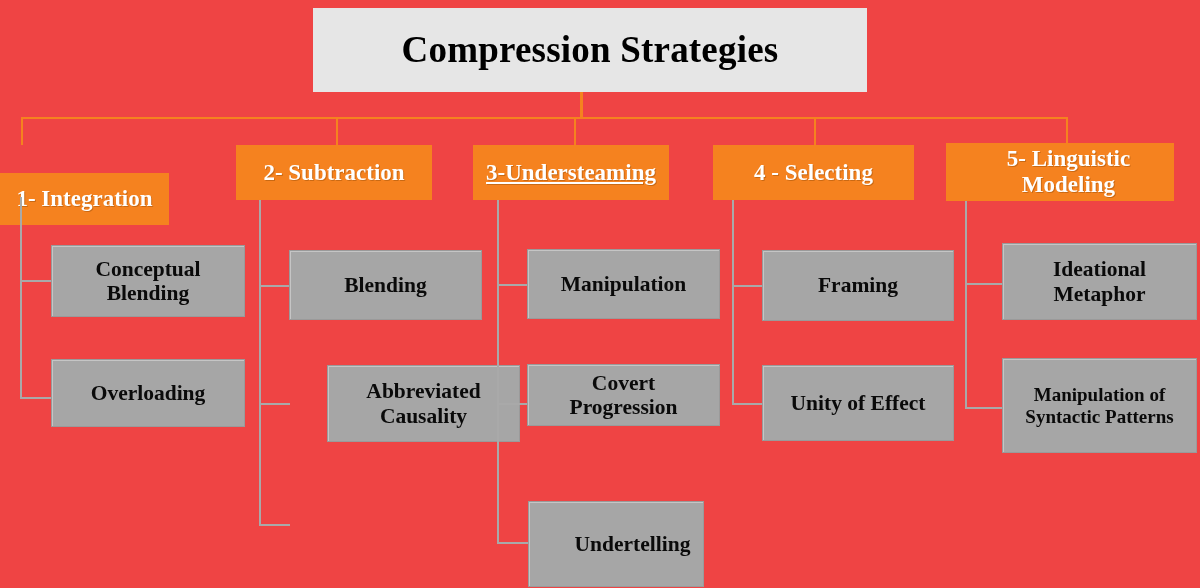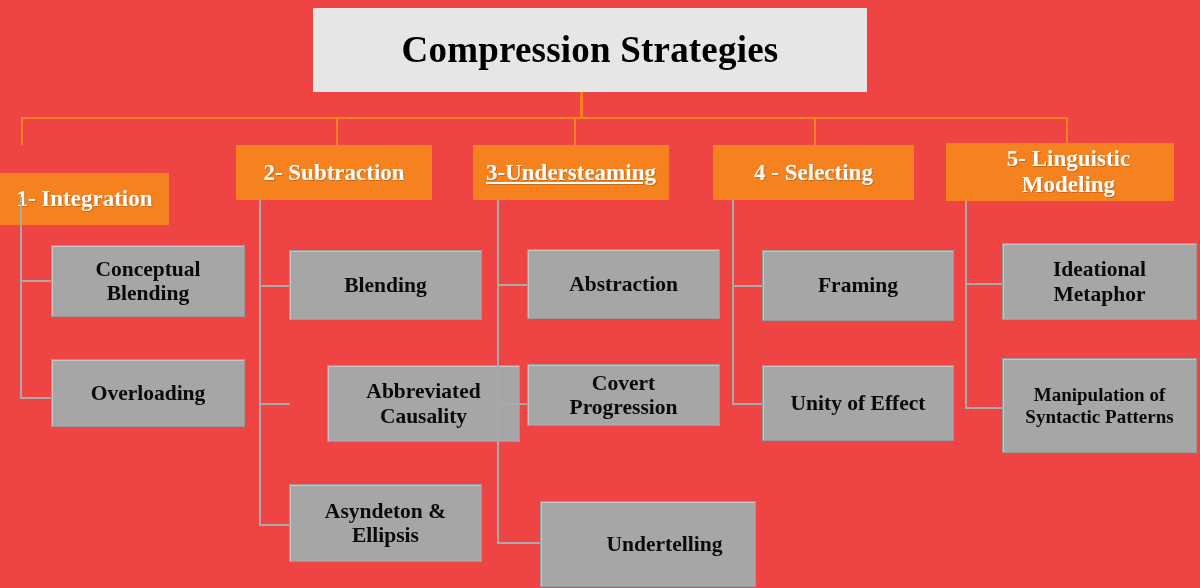--- a/index.html
+++ b/index.html
@@ -98,32 +98,30 @@
   <div class="box leaf-box" style="left:51px; top:359px; width:194px; height:68px;">Overloading</div>
 
   <div class="conn gray vline" style="left:259px; top:200px; width:1.5px; height:325px;"></div>
   <div class="conn gray hline" style="left:259px; top:285px; width:31px; height:1.5px;"></div>
   <div class="conn gray hline" style="left:259px; top:403px; width:31px; height:1.5px;"></div>
   <div class="conn gray hline" style="left:259px; top:524px; width:31px; height:1.5px;"></div>
 
   <div class="box leaf-box" style="left:289px; top:250px; width:193px; height:70px;">Blending</div>
   <div class="box leaf-box" style="left:289px; top:365px; width:193px; height:77px;margin-left:38px;">Abbreviated
 Causality</div>
-  <div class="box leaf-box" style="left:289px; top:484px; width:193px; height:78px;">Asyndeton &amp;
-Ellipsis</div>
 
   <div class="conn gray vline" style="left:497px; top:200px; width:1.5px; height:343px;"></div>
   <div class="conn gray hline" style="left:497px; top:284px; width:31px; height:1.5px;"></div>
   <div class="conn gray hline" style="left:497px; top:403px; width:31px; height:1.5px;"></div>
   <div class="conn gray hline" style="left:497px; top:542px; width:44px; height:1.5px;"></div>
 
-  <div class="box leaf-box" style="left:527px; top:249px; width:193px; height:70px;">Abstraction</div>
+  <div class="box leaf-box" style="left:527px; top:249px; width:193px; height:70px;">Manipulation</div>
   <div class="box leaf-box" style="left:527px; top:364px; width:193px; height:62px;">Covert
 Progression</div>
-  <div class="box leaf-box" style="left:540px; top:501px; width:216px; height:86px;padding-left:33px;">Undertelling</div>
+  <div class="box leaf-box" style="left:528px; top:501px; width:176px; height:86px;padding-left:33px;">Undertelling</div>
 
   <div class="conn gray vline" style="left:732px; top:200px; width:1.5px; height:205px;"></div>
   <div class="conn gray hline" style="left:732px; top:285px; width:31px; height:1.5px;"></div>
   <div class="conn gray hline" style="left:732px; top:403px; width:31px; height:1.5px;"></div>
 
   <div class="box leaf-box" style="left:762px; top:250px; width:192px; height:71px;">Framing</div>
   <div class="box leaf-box" style="left:762px; top:365px; width:192px; height:76px;">Unity of Effect</div>
 
   <div class="conn gray vline" style="left:965px; top:201px; width:1.5px; height:207px;"></div>
   <div class="conn gray hline" style="left:965px; top:283px; width:38px; height:1.5px;"></div>

